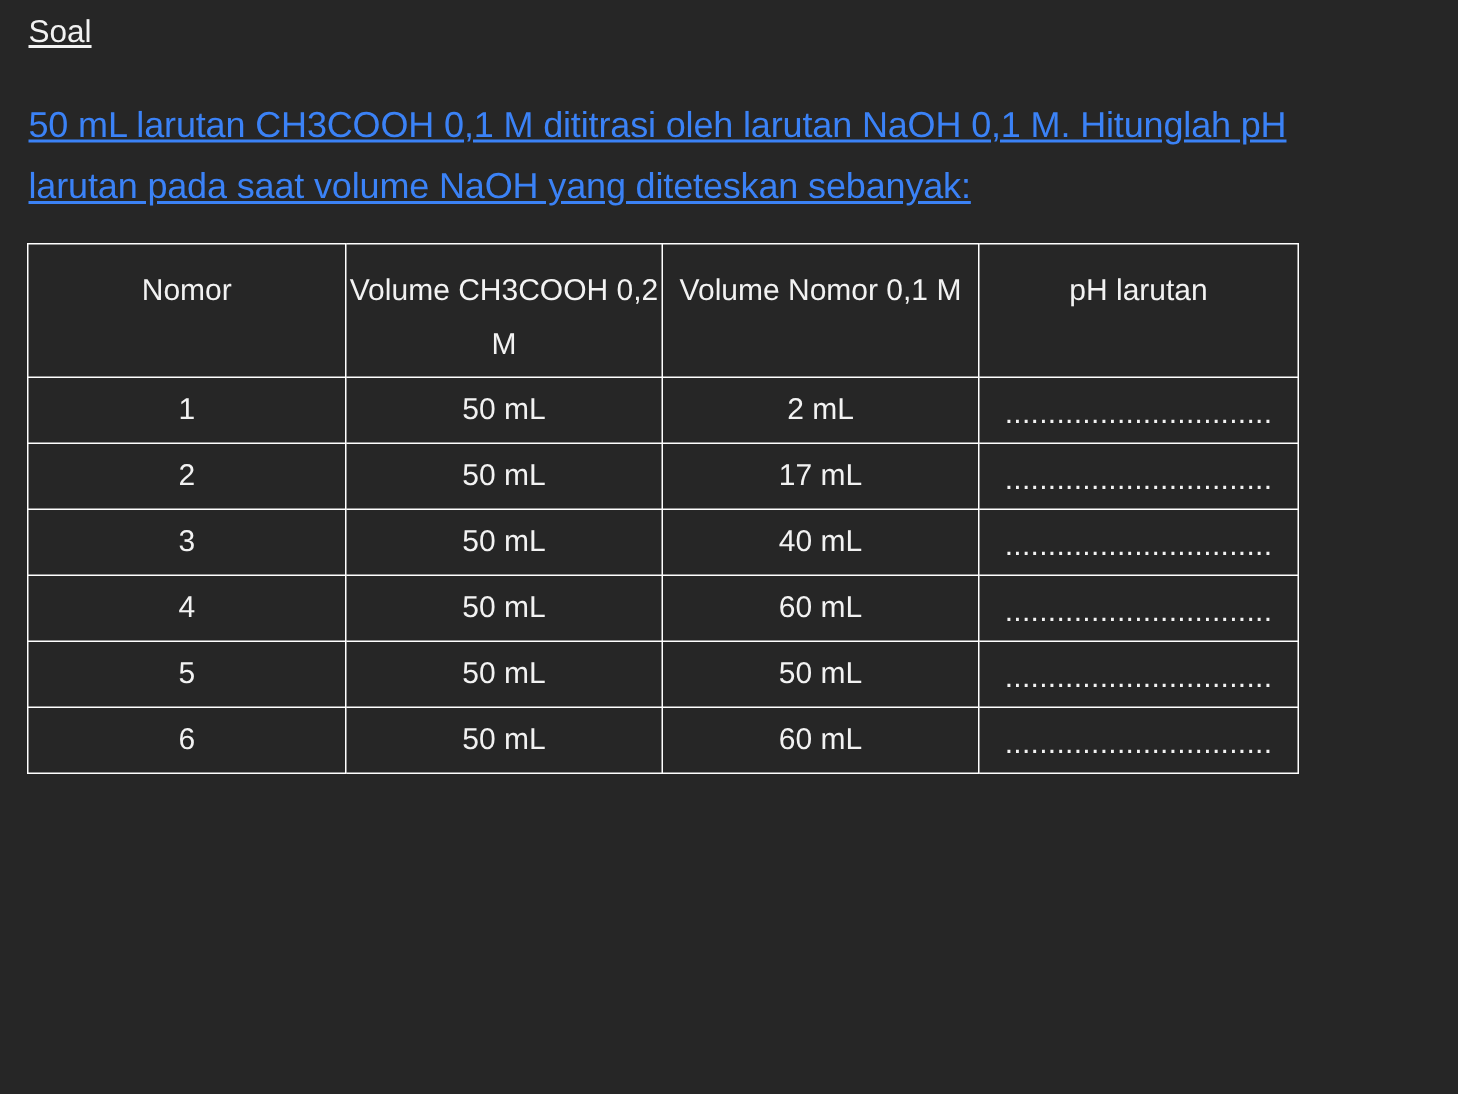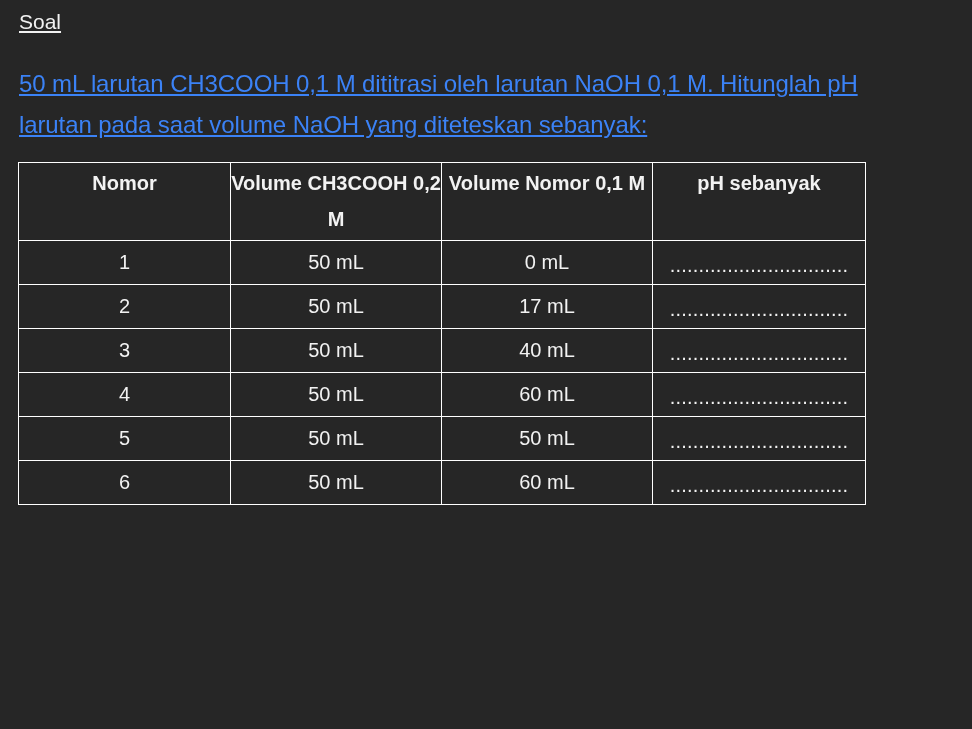--- a/index.html
+++ b/index.html
@@ -44,25 +44,25 @@
       width: 847px;
     }
     table.data td, table.data th {
       border: 1.5px solid #ffffff;
       text-align: center;
       padding: 0;
       color: #f2f2f2;
       font-size: 20px;
     }
     table.data th {
-      font-weight: bold;
+      font-weight: normal;
       vertical-align: top;
       height: 75px;
       line-height: 36px;
-      padding-top: 2px;
+      padding-top: 13px;
     }
     table.data td {
       height: 37px;
       line-height: 37px;
       vertical-align: middle;
     }
     td.dots {
       letter-spacing: 0.2px;
       font-size: 14px;
       padding-top: 6px !important;
@@ -84,28 +84,28 @@
     <col class="c1">
       <col class="c2">
       <col class="c3">
       <col class="c4">
   </colgroup>
   <thead>
     <tr>
       <th>Nomor</th>
       <th>Volume CH3COOH 0,2 M</th>
       <th>Volume Nomor 0,1 M</th>
-      <th>pH sebanyak</th>
+      <th>pH larutan</th>
     </tr>
   </thead>
   <tbody>
     <tr>
       <td>1</td>
       <td>50 mL</td>
-      <td>0 mL</td>
+      <td>2 mL</td>
       <td class="dots">...............................</td>
     </tr>
     <tr>
       <td>2</td>
       <td>50 mL</td>
       <td>17 mL</td>
       <td class="dots">...............................</td>
     </tr>
     <tr>
       <td>3</td>

